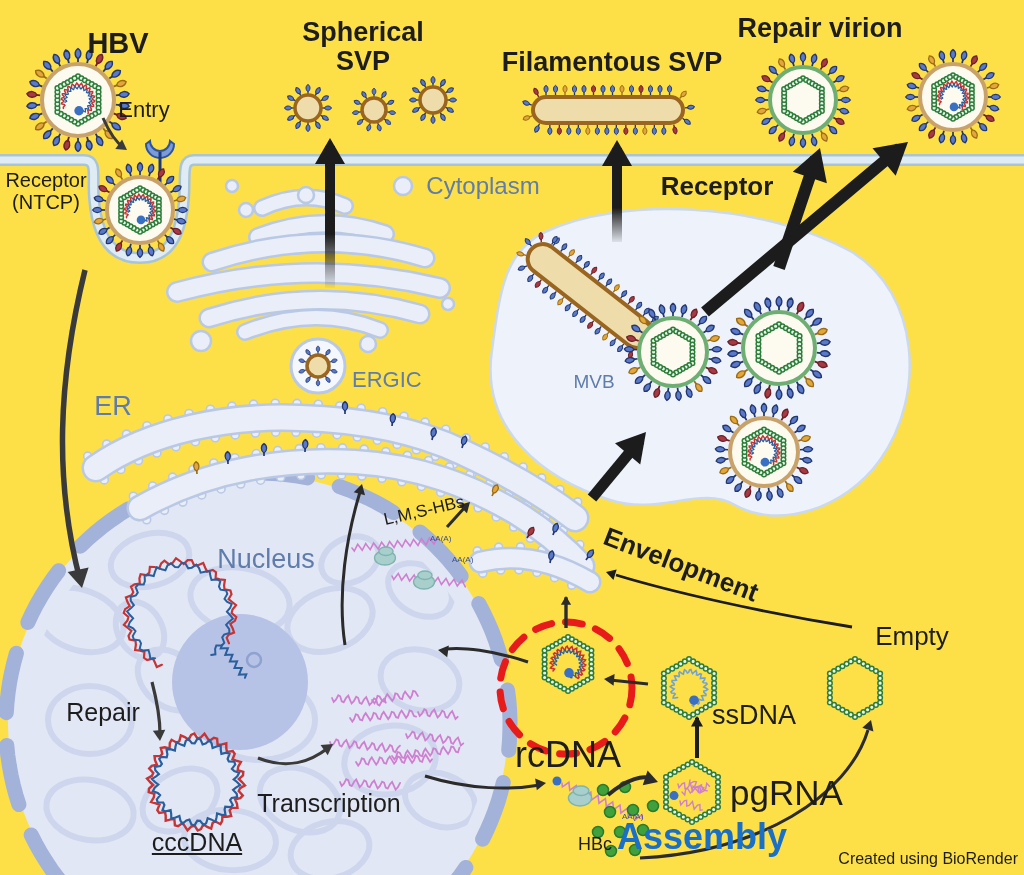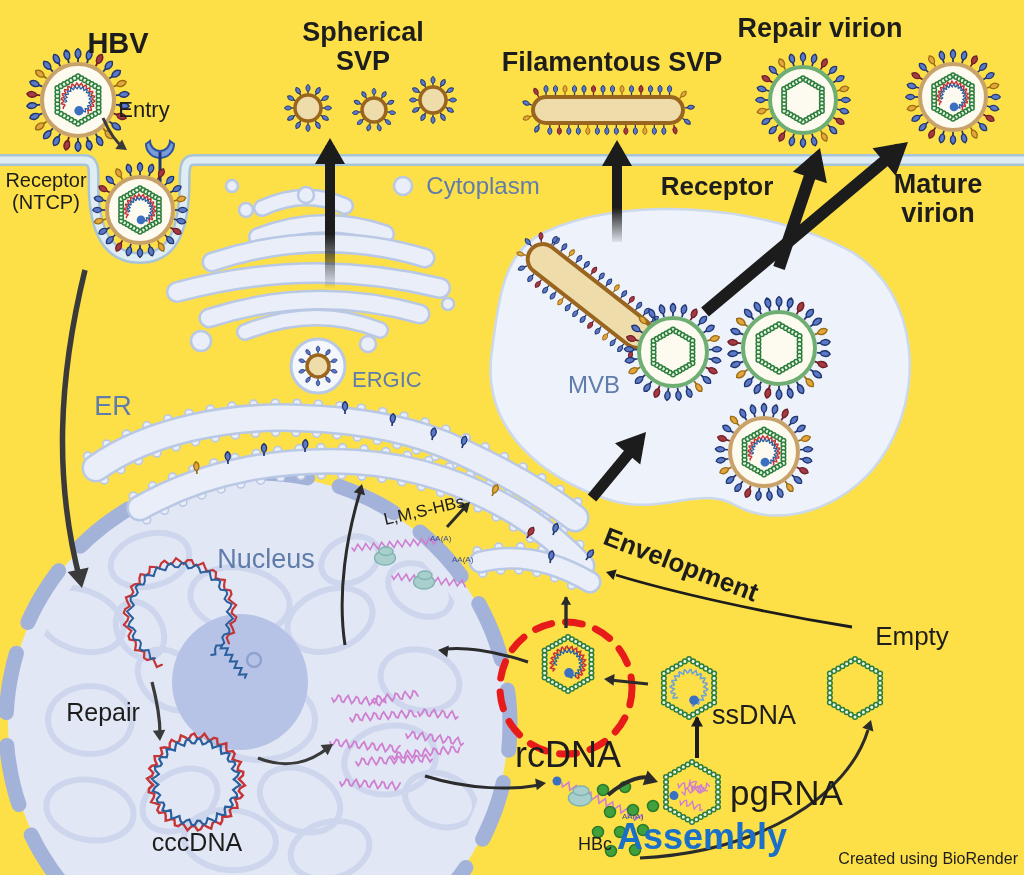--- a/index.html
+++ b/index.html
@@ -2000,35 +2000,34 @@
     </svg>
 
   <div class="lbl ctr bold" style="left:118px;top:28px;font-size:29px;">HBV</div>
   <div class="lbl ctr" style="left:144px;top:98px;font-size:22px;text-align:right;">Entry</div>
   <div class="lbl ctr" style="left:46px;top:170px;font-size:20px;">Receptor
 (NTCP)</div>
   <div class="lbl ctr bold" style="left:363px;top:18px;font-size:27px;">Spherical
 SVP</div>
   <div class="lbl ctr bold" style="left:612px;top:48px;font-size:27px;">Filamentous SVP</div>
   <div class="lbl ctr bold" style="left:820px;top:14px;font-size:27px;">Repair virion</div>
-  <div class="lbl ctr bold" style="left:938px;top:170px;font-size:27px;">Mature
-virion</div>
   <div class="lbl ctr bold" style="left:717px;top:172px;font-size:26px;">Receptor</div>
   <div class="lbl ctr org" style="left:483px;top:173px;font-size:24px;">Cytoplasm</div>
   <div class="lbl org" style="left:352px;top:368px;font-size:22px;">ERGIC</div>
   <div class="lbl ctr org" style="left:113px;top:392px;font-size:27px;">ER</div>
-  <div class="lbl ctr org" style="left:594px;top:372px;font-size:24px;">MVB</div>
+  <div class="lbl ctr org" style="left:594px;top:372px;font-size:19px;">MVB</div>
   <div class="lbl bold" style="left:610px;top:522px;font-size:26px;transform:rotate(21deg);transform-origin:left top;">Envelopment</div>
   <div class="lbl" style="left:383px;top:502px;font-size:17px;transform:rotate(-13deg);">L,M,S-HBs</div>
   <div class="lbl tiny" style="left:430px;top:535px;">AA(A)</div>
   <div class="lbl tiny" style="left:452px;top:556px;">AA(A)</div>
   <div class="lbl tiny" style="left:622px;top:813px;">AA(A)</div>
   <div class="lbl ctr org" style="left:266px;top:545px;font-size:27px;">Nucleus</div>
   <div class="lbl ctr" style="left:103px;top:699px;font-size:25px;">Repair</div>
-  <div class="lbl ctr" style="left:197px;top:829px;font-size:25px;">cccDNA</div>
+  <div class="lbl ctr" style="left:197px;top:829px;font-size:25px;text-decoration:underline;">cccDNA</div>
+  <div class="lbl ctr" style="left:329px;top:790px;font-size:25px;">Transcription</div>
   <div class="lbl ctr" style="left:568px;top:736px;font-size:36px;">rcDNA</div>
   <div class="lbl" style="left:712px;top:701px;font-size:27px;">ssDNA</div>
   <div class="lbl ctr" style="left:868px;top:622px;font-size:26px;margin-left:44px;">Empty</div>
   <div class="lbl" style="left:730px;top:774px;font-size:35px;">pgRNA</div>
   <div class="lbl ctr bold" style="left:702px;top:818px;font-size:36px;color:#1a6fc7;">Assembly</div>
   <div class="lbl ctr" style="left:595px;top:835px;font-size:18px;">HBc</div>
   <div class="lbl" style="right:6px;top:850px;font-size:16px;position:absolute;">Created using BioRender</div>
 </div>
 
 </body></html>

